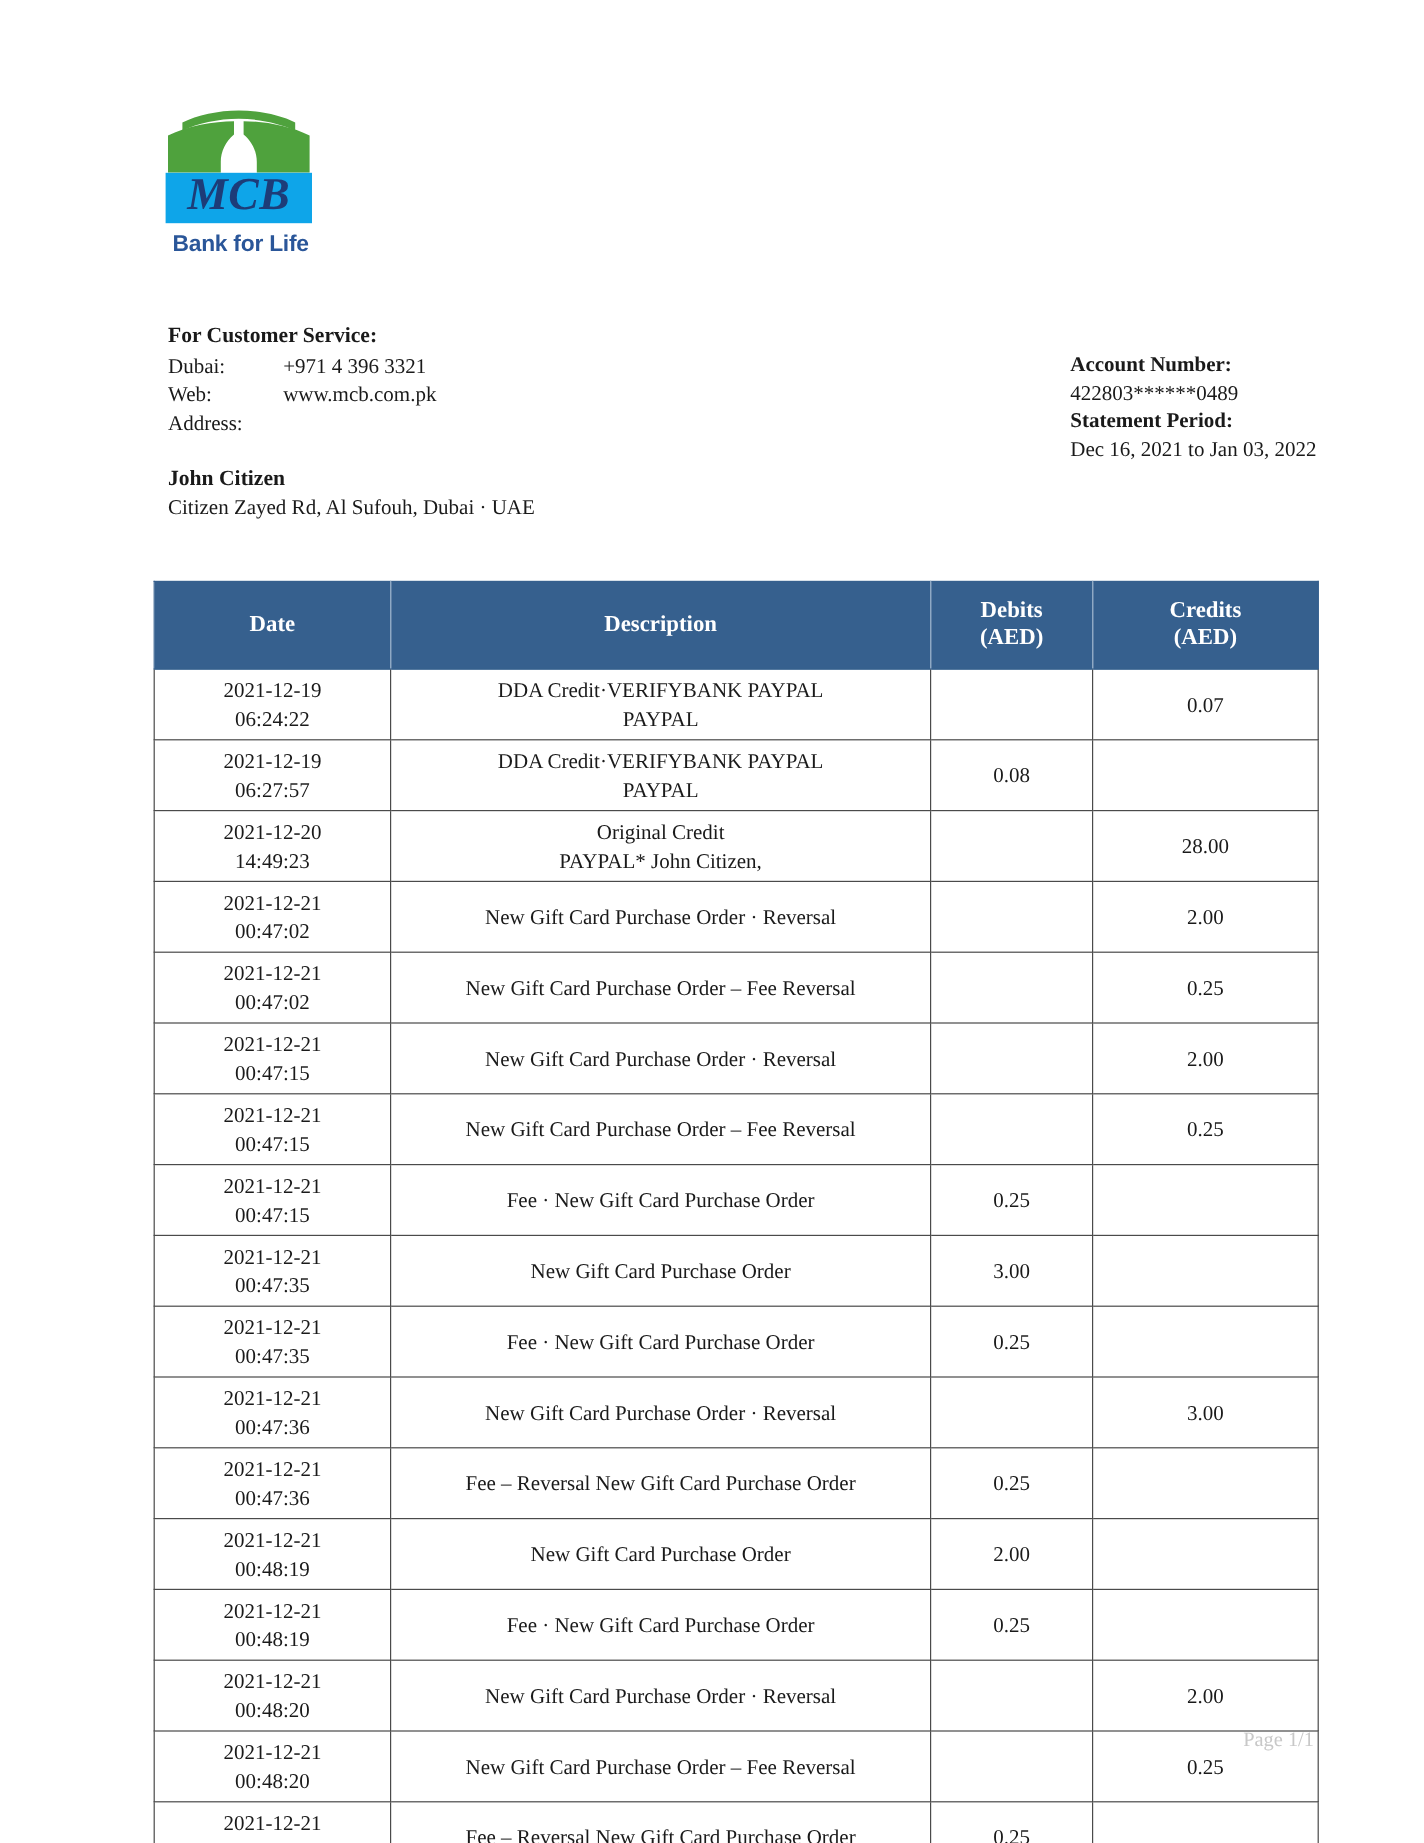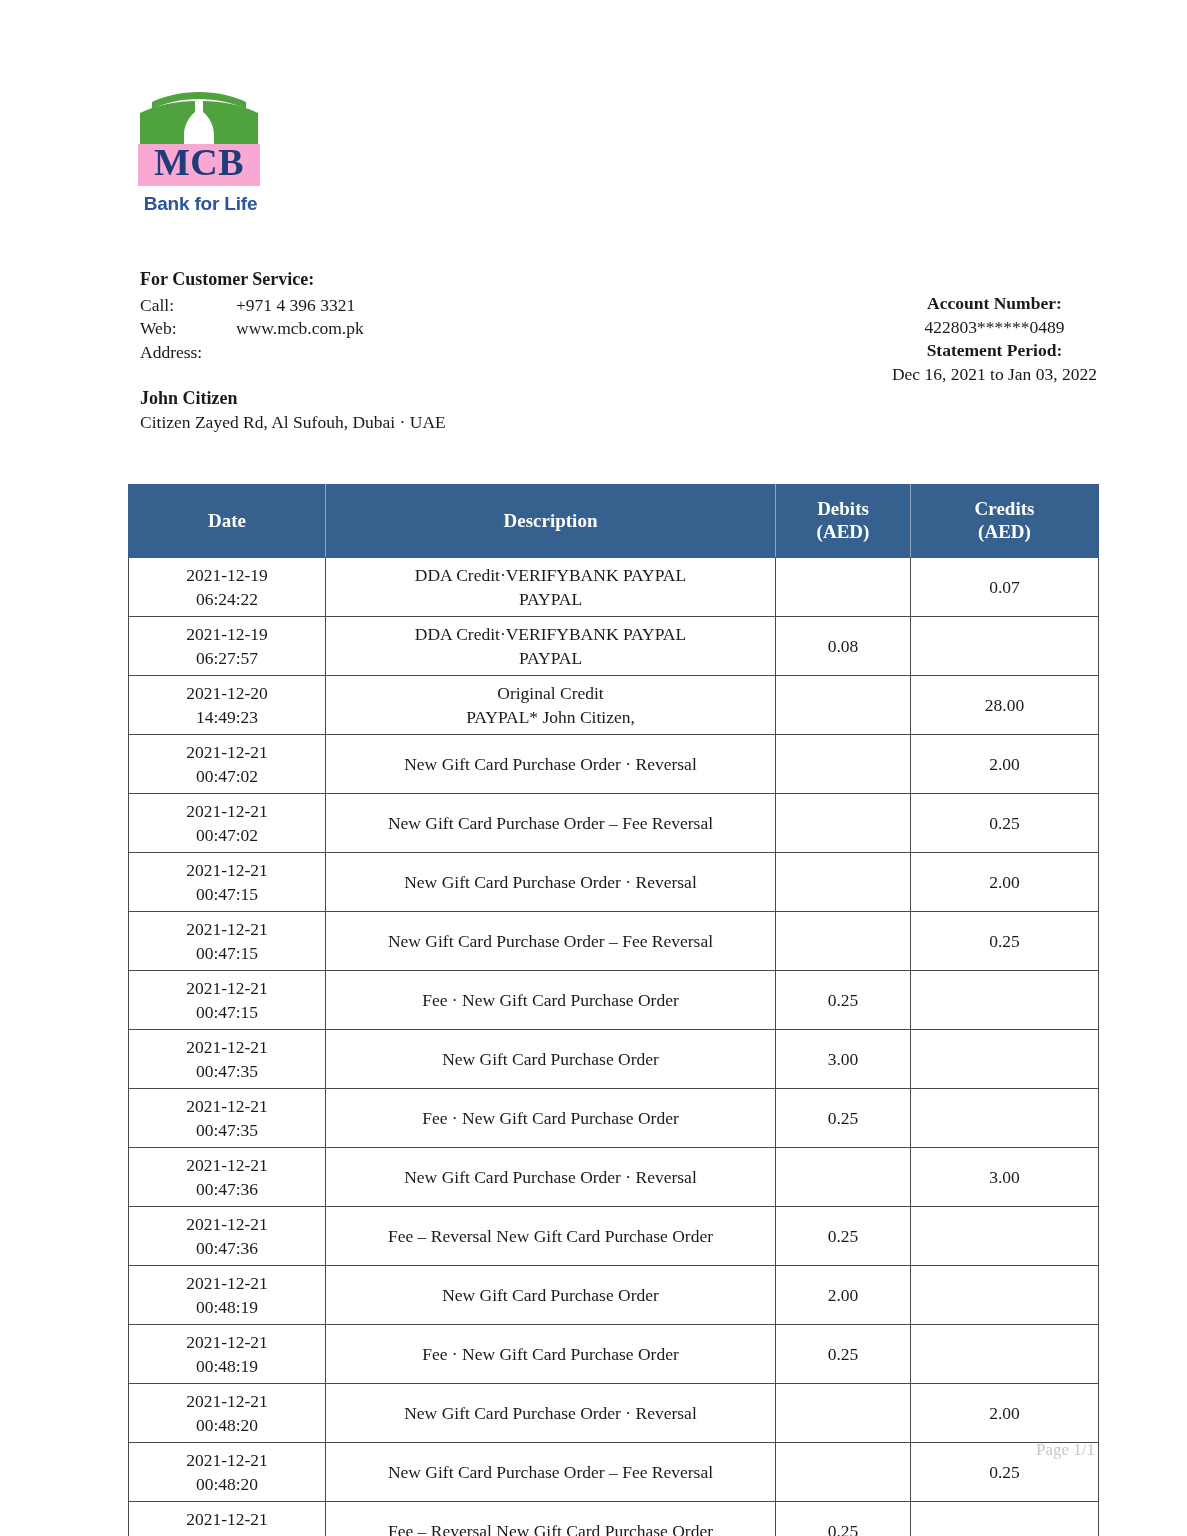--- a/index.html
+++ b/index.html
@@ -28,22 +28,23 @@
     position: relative;
     width: 122px;
     height: 62px;
   }
   .logo-mark svg { display: block; }
 
   .logo-wordmark {
     position: relative;
     width: 122px;
     height: 42px;
-    background: #f9a8d4;
+    background: #0ea5e9;
     margin-top: 0px;
+    font-style: italic;
   }
   .logo-wordmark .mcb-text {
     position: absolute;
     left: 0;
     top: -2px;
     width: 122px;
     text-align: center;
     font-family: "Liberation Serif", "DejaVu Serif", serif;
     font-weight: bold;
     font-size: 38px;
@@ -83,21 +84,21 @@
     width: 96px;
     flex: 0 0 96px;
   }
   .contact-value { white-space: nowrap; }
 
   
   .account-block {
     position: absolute;
     right: 90px;
     top: 292px;
-    text-align: center;
+    text-align: left;
     font-size: 17.5px;
     line-height: 23.5px;
   }
   .account-block .lbl { font-weight: bold; }
 
   
   .customer-block {
     position: absolute;
     left: 140px;
     top: 386px;
@@ -176,21 +177,21 @@
   </div>
   <div class="logo-wordmark">
     <div class="mcb-text">MCB</div>
   </div>
   <div class="logo-tagline">Bank for Life</div>
 </div>
 
 <div class="contact-block">
   <div class="contact-title">For Customer Service:</div>
   <div class="contact-row">
-    <span class="contact-label">Call:</span>
+    <span class="contact-label">Dubai:</span>
     <span class="contact-value">+971 4 396 3321</span>
   </div>
   <div class="contact-row">
     <span class="contact-label">Web:</span>
     <span class="contact-value">www.mcb.com.pk</span>
   </div>
   <div class="contact-row">
     <span class="contact-label">Address:</span>
   </div>
 </div>

